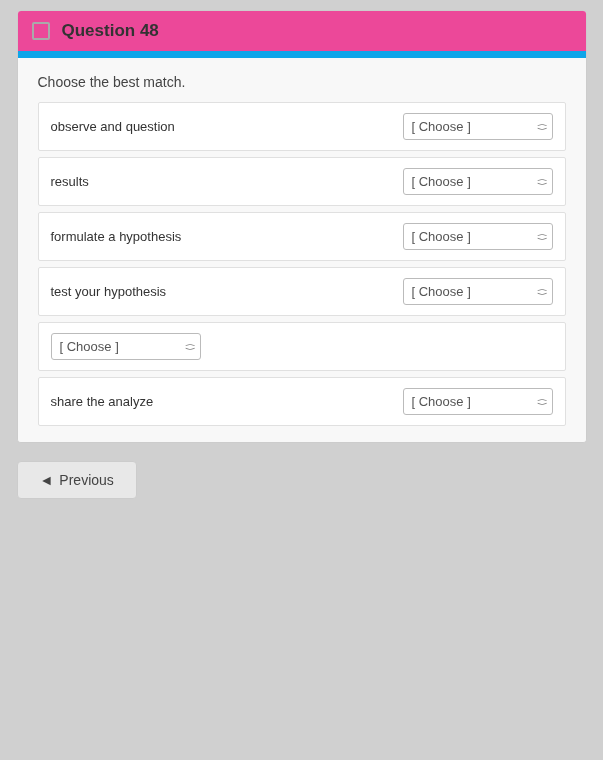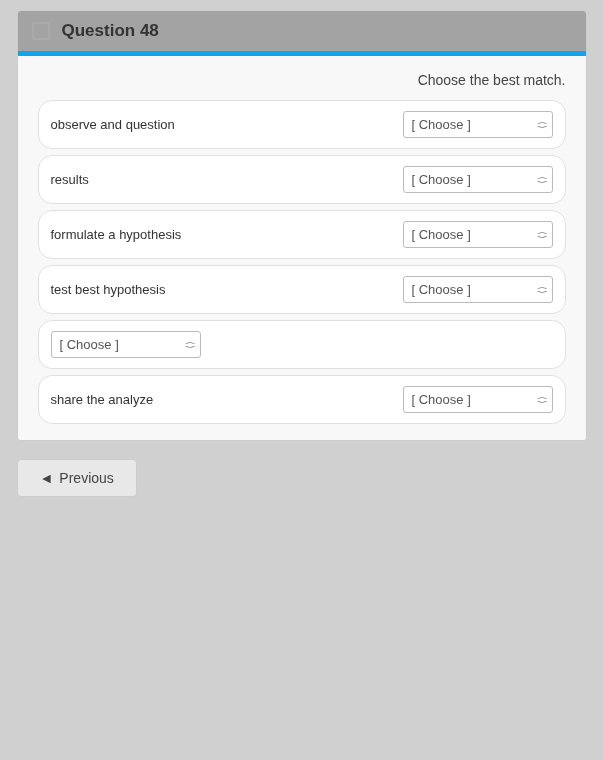--- a/index.html
+++ b/index.html
@@ -18,22 +18,22 @@
       border: 1px solid #ccc;
       border-radius: 4px;
       width: 570px;
       padding: 0;
       overflow: hidden;
     }
     .question-header {
       display: flex;
       align-items: center;
       padding: 10px 14px;
-      background: #a3a3a3;
-      border-bottom: 5px solid #0ea5e9;
+      background: #ec4899;
+      border-bottom: 7px solid #0ea5e9;
       text-align: right;
     }
     .question-checkbox {
       width: 18px;
       height: 18px;
       border: 2px solid #aaa;
       border-radius: 2px;
       margin-right: 12px;
       flex-shrink: 0;
     }
@@ -43,28 +43,27 @@
       color: #333;
     }
     .question-body {
       background: #f8f8f8;
       padding: 16px 20px 10px 20px;
     }
     .instruction {
       font-size: 14px;
       color: #444;
       margin-bottom: 12px;
-      text-align: right;
     }
     .match-row {
       display: flex;
       align-items: center;
       background: #fff;
       border: 1px solid #e0e0e0;
-      border-radius: 14px;
+      border-radius: 2px;
       margin-bottom: 6px;
       padding: 10px 12px;
     }
     .match-label {
       flex: 1;
       font-size: 13px;
       color: #333;
     }
     .match-select-wrapper {
       display: flex;
@@ -155,21 +154,21 @@
       <div class="match-select-wrapper">
         <div class="select-container">
           <select class="match-select">
             <option value="">[ Choose ]</option>
           </select>
         </div>
       </div>
     </div>
 
     <div class="match-row">
-      <span class="match-label">test best hypothesis</span>
+      <span class="match-label">test your hypothesis</span>
       <div class="match-select-wrapper">
         <div class="select-container">
           <select class="match-select">
             <option value="">[ Choose ]</option>
           </select>
         </div>
       </div>
     </div>
 
     <div class="match-row">

